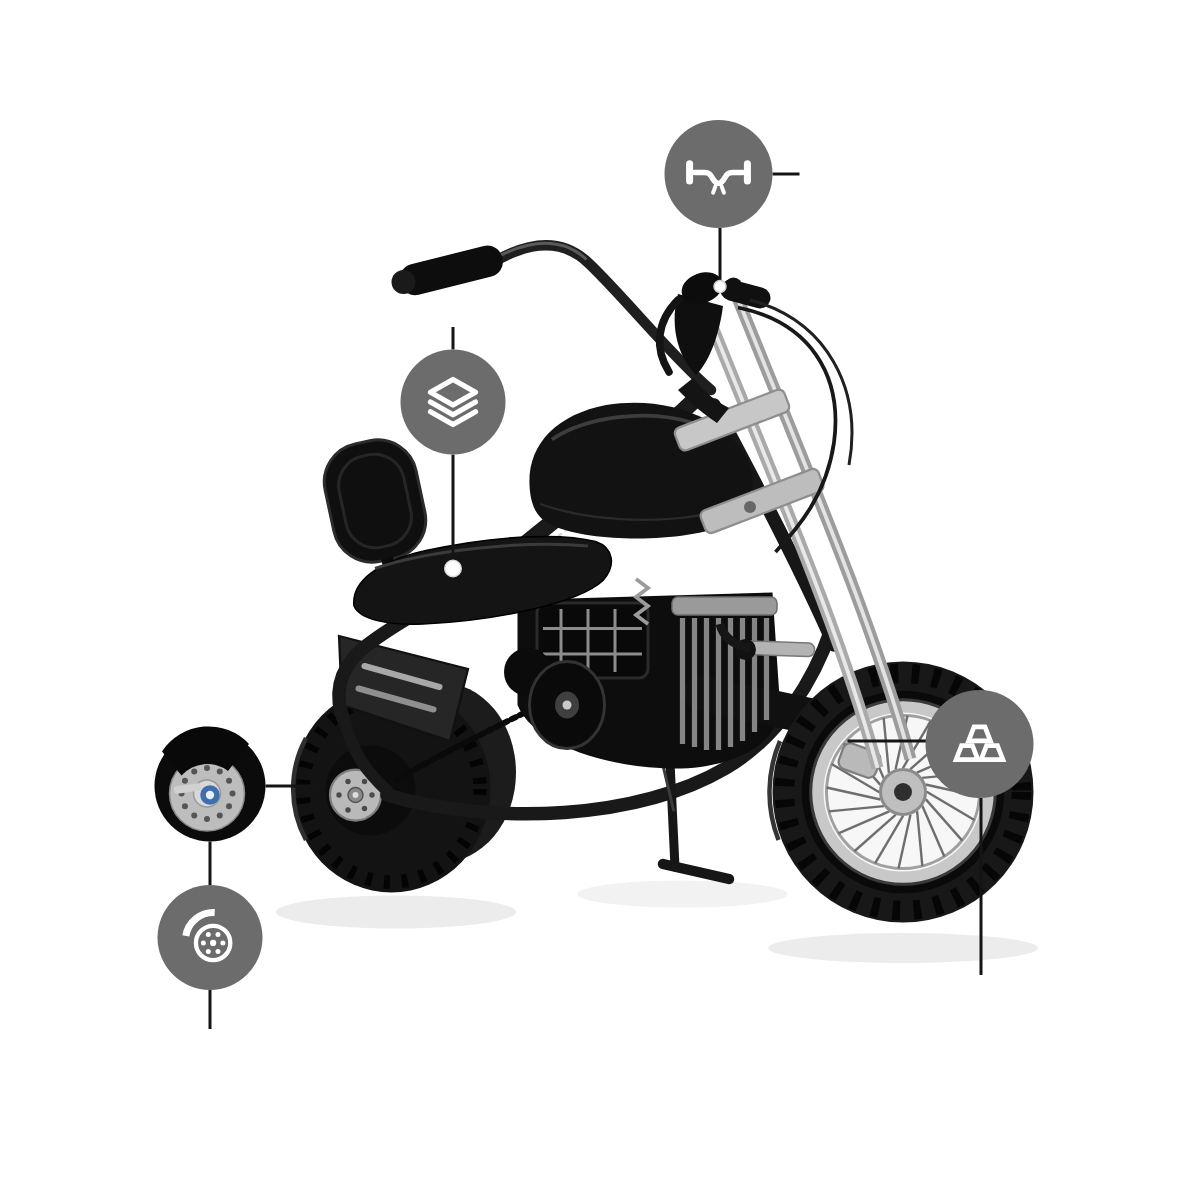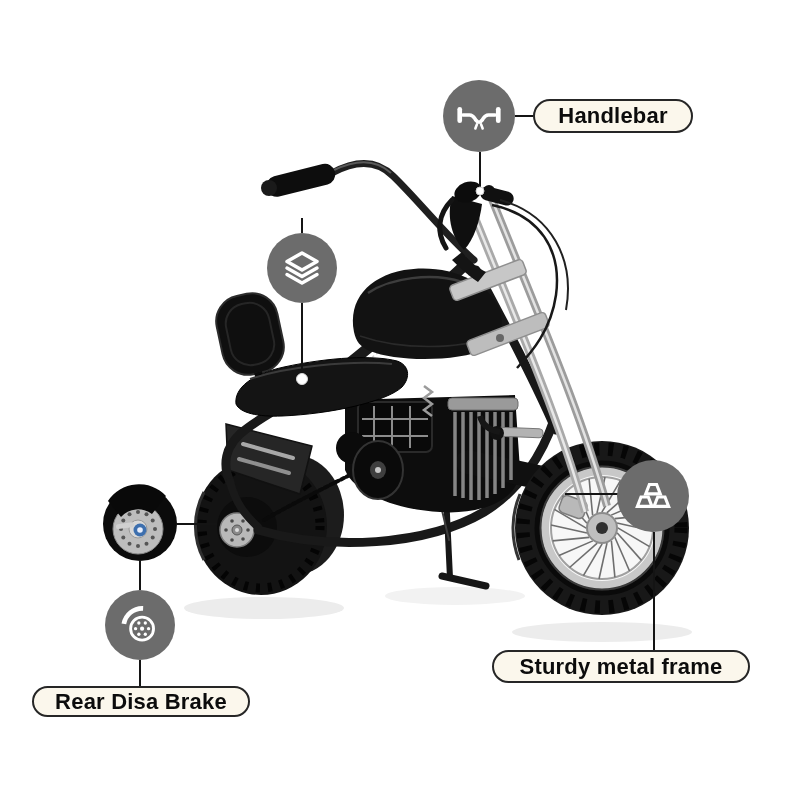--- a/index.html
+++ b/index.html
@@ -254,23 +254,20 @@
   <div class="icon-circle c-handlebar">
     <svg width="50" height="50" viewBox="0 0 96 96">
       <g stroke="#fff" fill="none" stroke-linecap="round">
         <line x1="11" y1="35" x2="11" y2="57" stroke-width="9"></line>
         <line x1="85" y1="35" x2="85" y2="57" stroke-width="9"></line>
         <path d="M 17,46 H 30 C 37,46 38,50 42,56 Q 48,64 54,56 C 58,50 59,46 66,46 H 79" stroke-width="7"></path>
         <path d="M 44,64 L 41,72 M 52,64 L 55,72" stroke-width="5"></path>
       </g>
     </svg>
   </div>
-  <div class="pill p-handlebar">
-    <span>Handlebar</span>
-  </div>
 
   <div class="icon-circle c-seats">
     <svg width="48" height="48" viewBox="0 0 96 96">
       <g stroke="#fff" fill="none" stroke-width="7" stroke-linejoin="round" stroke-linecap="round">
         <polygon points="48,18 78,35 48,52 18,35"></polygon>
         <polyline points="18,48 48,65 78,48"></polyline>
         <polyline points="18,61 48,78 78,61"></polyline>
       </g>
     </svg>
   </div>
@@ -283,30 +280,24 @@
         <circle cx="64.5" cy="55" r="3.2"></circle>
           <circle cx="58.2" cy="65.8" r="3.2"></circle>
         <circle cx="45.8" cy="65.8" r="3.2"></circle>
           <circle cx="39.5" cy="55" r="3.2"></circle>
         <circle cx="45.8" cy="44.2" r="3.2"></circle>
           <circle cx="58.2" cy="44.2" r="3.2"></circle>
       </g>
       <path d="M 54,16 A 36 36 0 0 0 17,46" stroke="#fff" stroke-width="9" fill="none"></path>
     </svg>
   </div>
-  <div class="pill p-brake">
-    <span>Rear Disa Brake</span>
-  </div>
 
   <div class="icon-circle c-frame">
     <svg width="50" height="50" viewBox="0 0 96 96">
       <g stroke="#fff" fill="none" stroke-width="6" stroke-linejoin="miter">
         <polygon points="41,26 55,26 62,44 34,44"></polygon>
         <polygon points="25,50 39,50 46,68 18,68"></polygon>
         <polygon points="57,50 71,50 78,68 50,68"></polygon>
       </g>
     </svg>
   </div>
-  <div class="pill p-frame">
-    <span>Sturdy metal frame</span>
-  </div>
 
 </div>
 
 </body></html>

